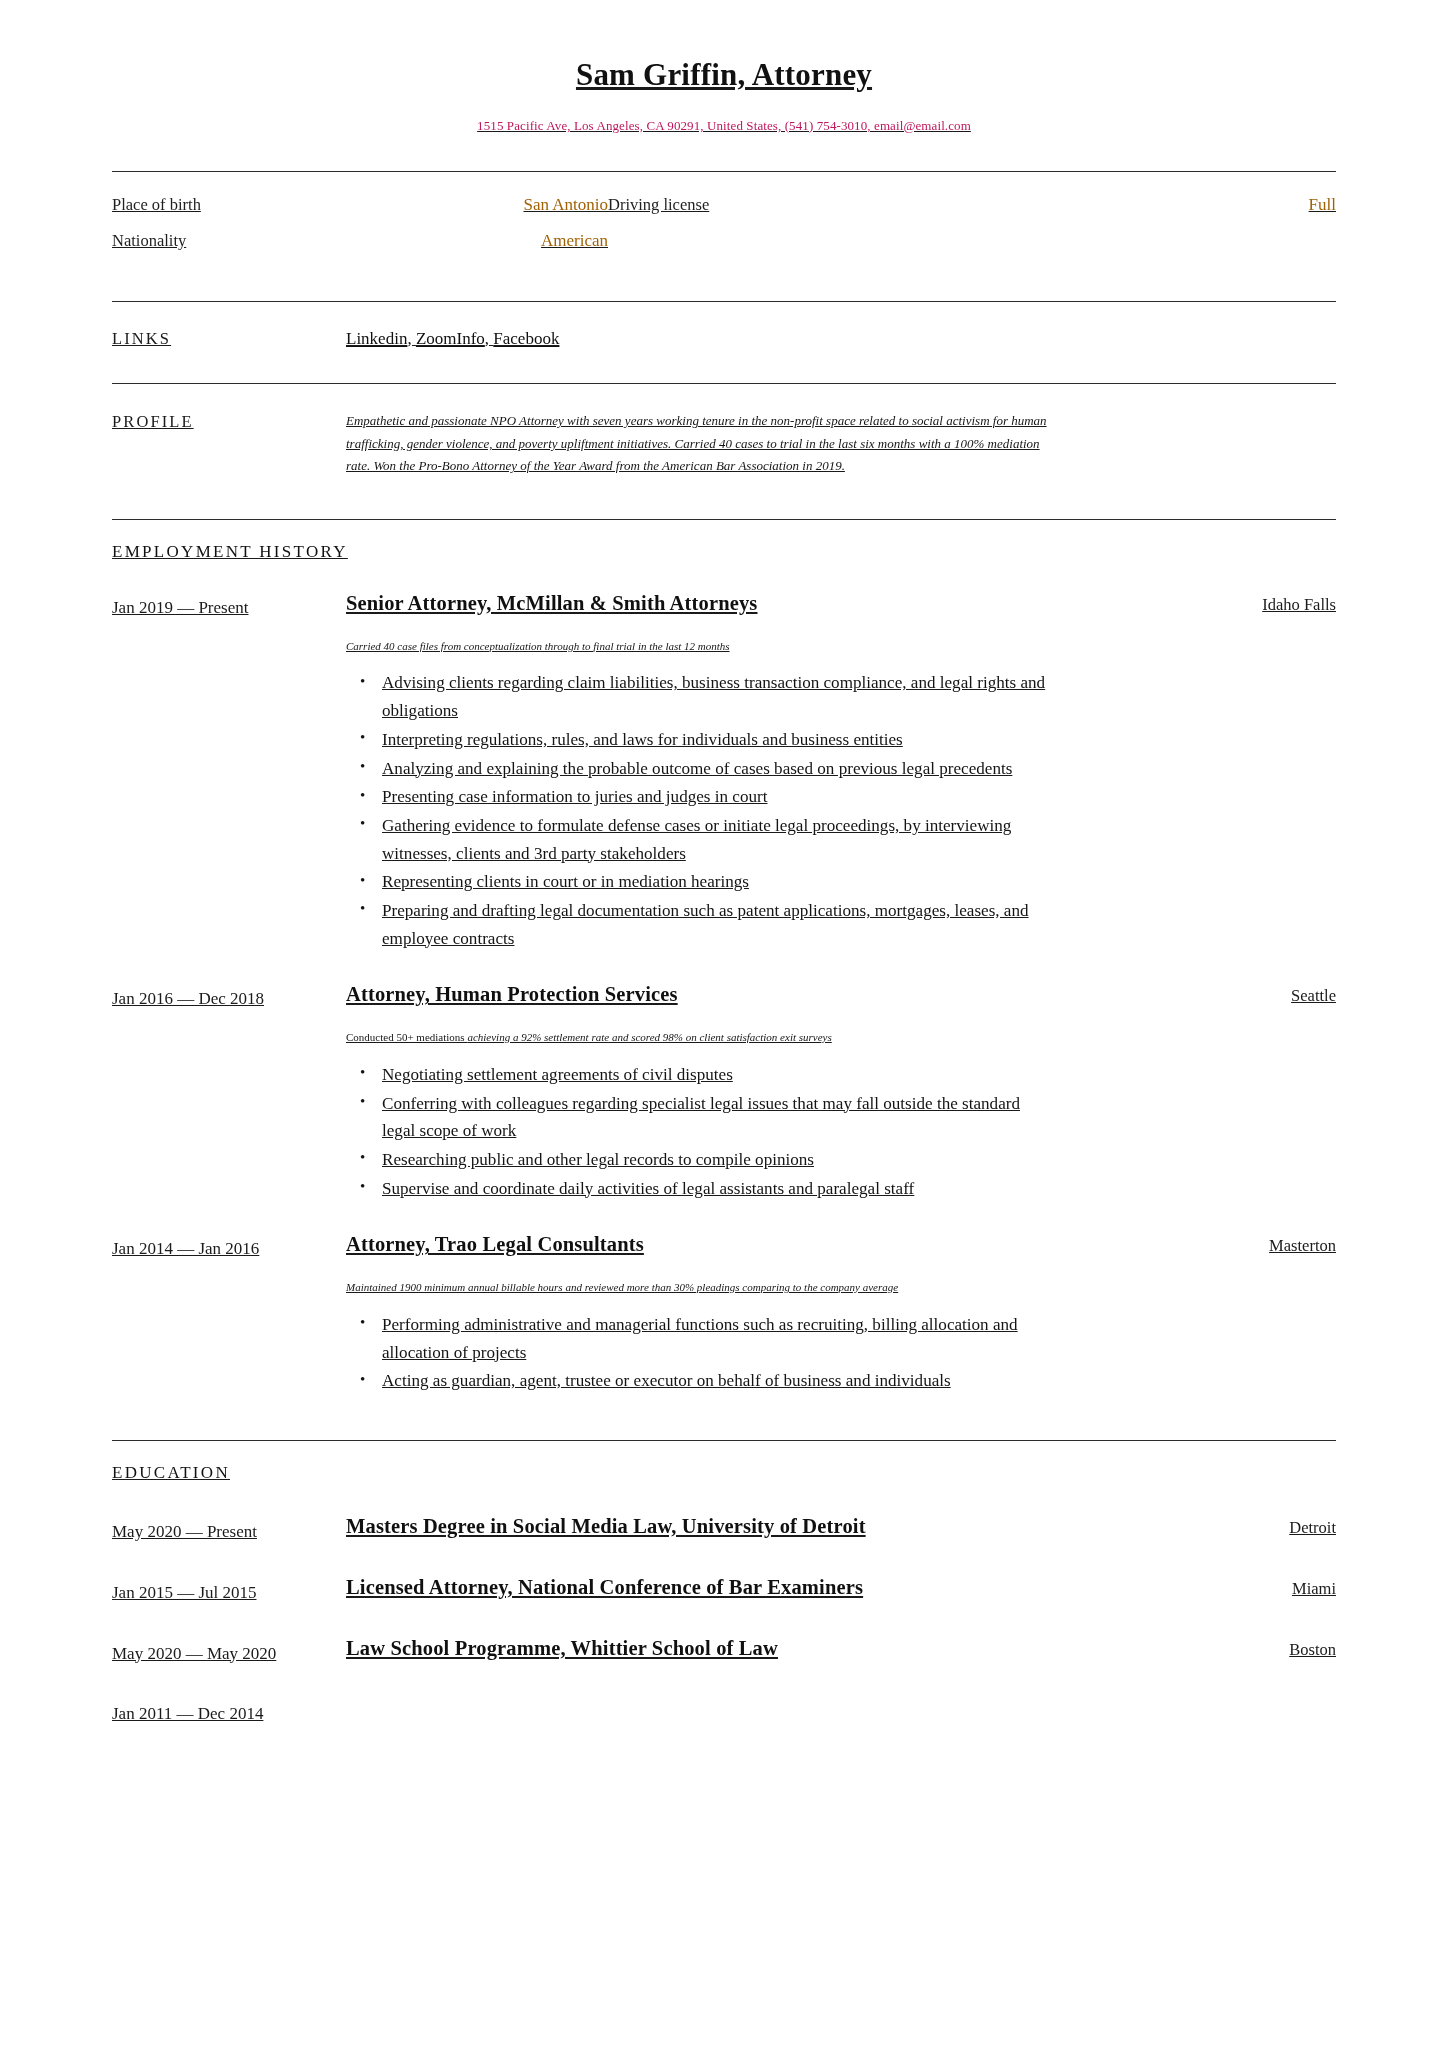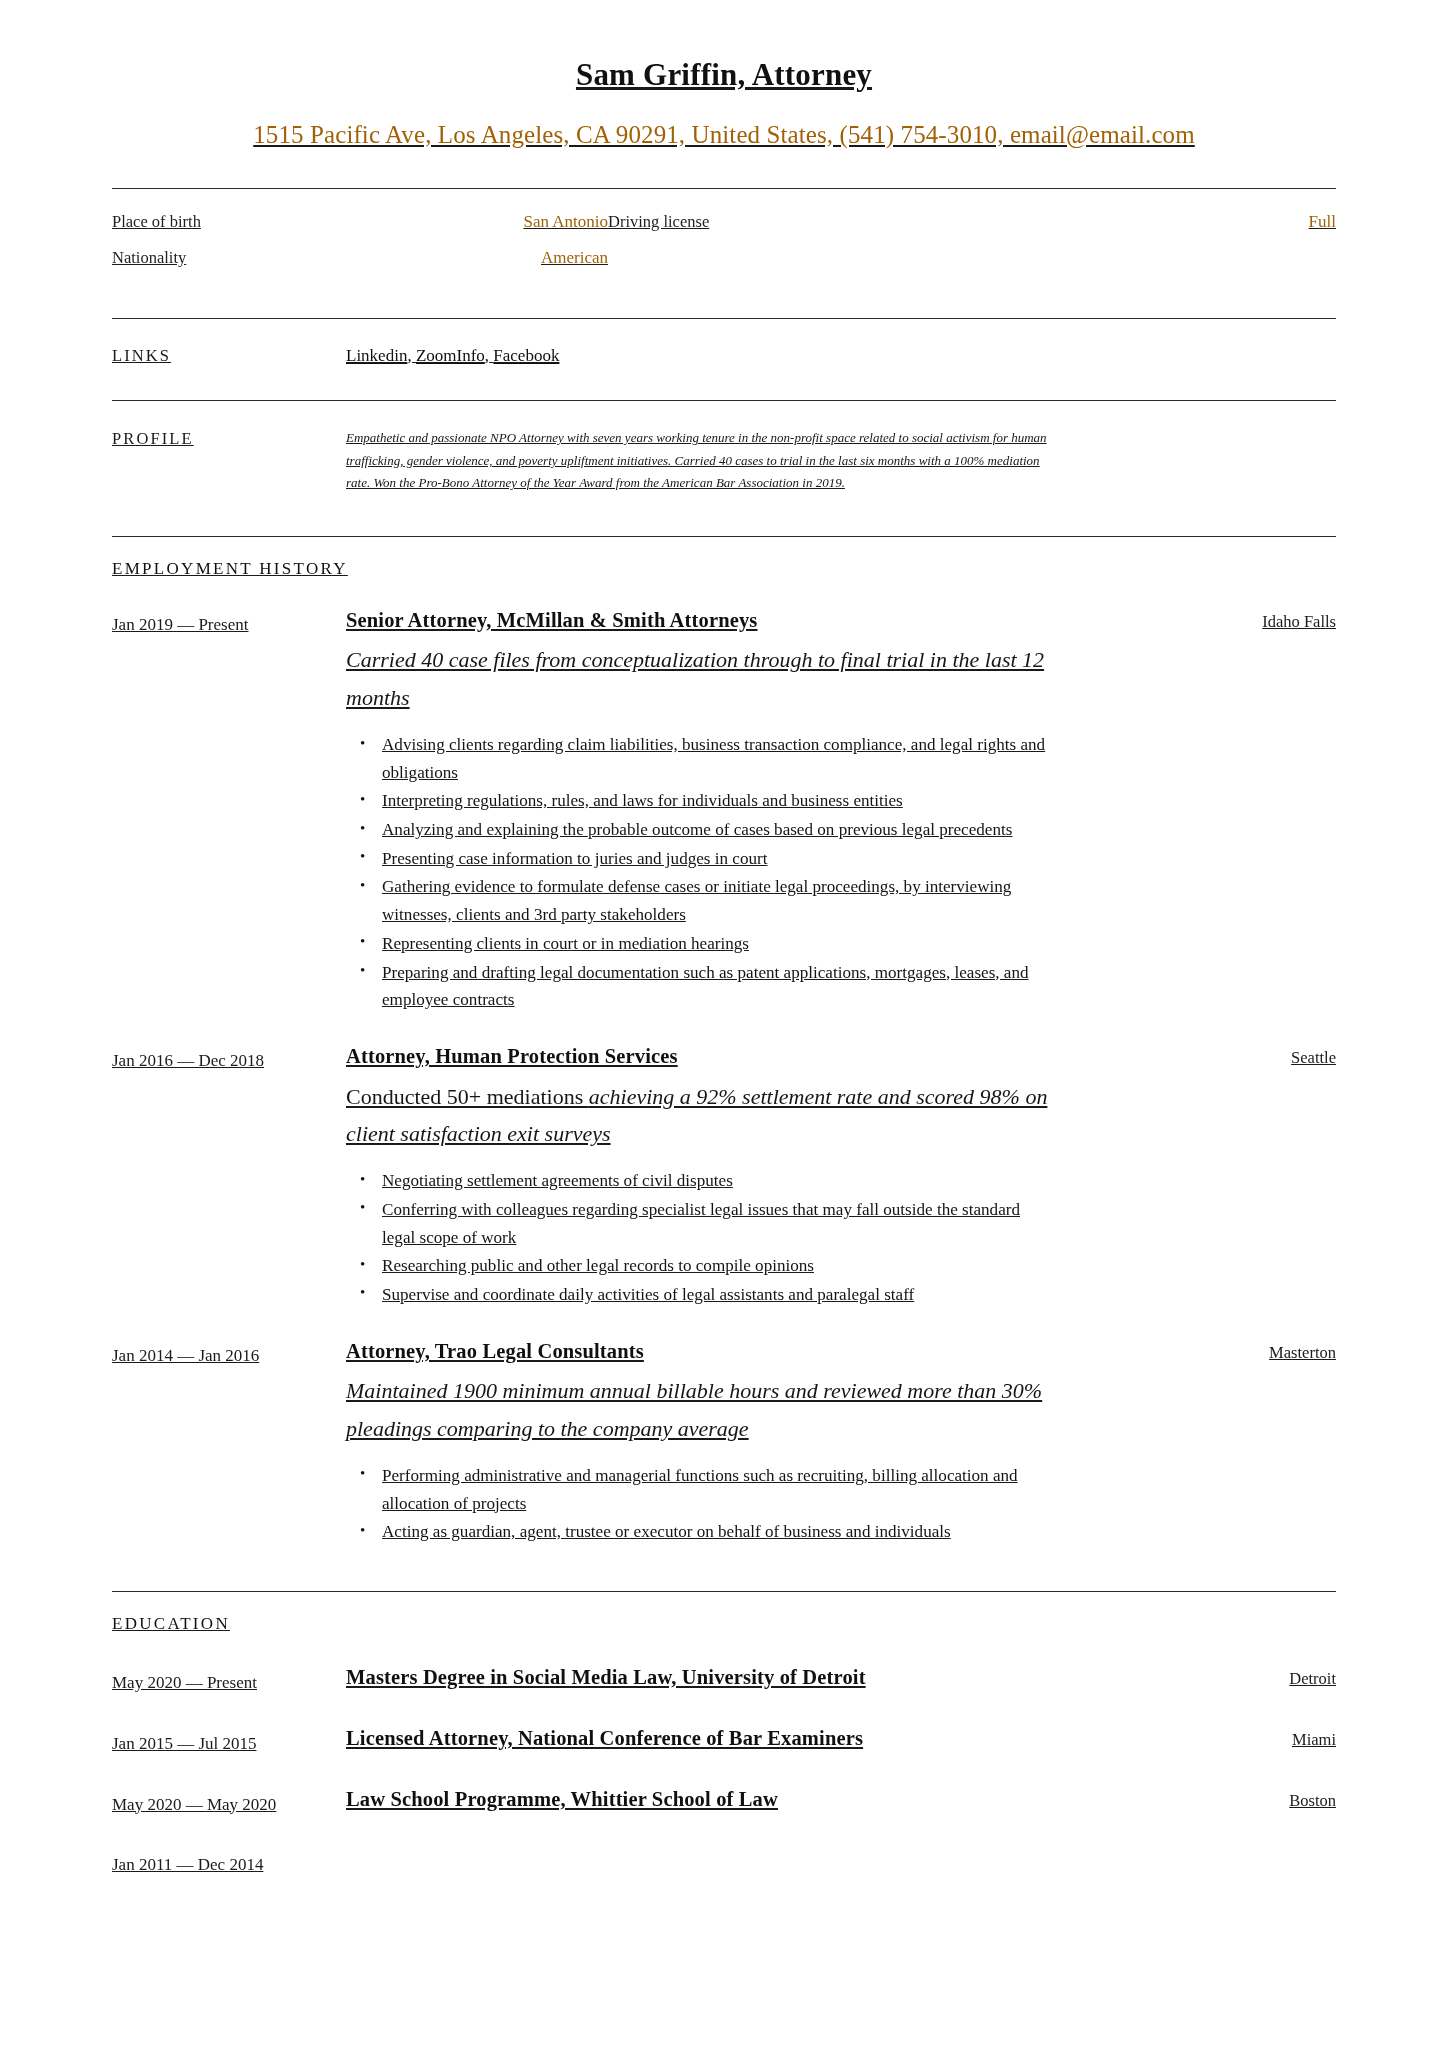--- a/index.html
+++ b/index.html
@@ -30,22 +30,22 @@
   }
   .doc-name {
     font-size: 31px;
     font-weight: bold;
     letter-spacing: 0.2px;
     color: #111111;
     margin: 0;
     line-height: 1.25;
   }
   .doc-contact {
-    font-size: 25px;
-    color: #a16207;
+    font-size: 13px;
+    color: #be185d;
     margin-top: 22px;
     line-height: 1.4;
     letter-spacing: 0.1px;
   }
 
   
   .rule {
     border: 0;
     border-top: 1.6px solid #2b2b2b;
     margin: 0;
@@ -170,25 +170,25 @@
   }
   .entry-location {
     flex: 0 0 auto;
     font-size: 16.5px;
     color: #1b1b1b;
     padding-left: 22px;
     white-space: nowrap;
     text-align: right;
   }
   .entry-summary {
-    font-size: 22px;
+    font-size: 11px;
     font-style: italic;
     line-height: 1.72;
     color: #161616;
-    margin-top: 8px;
+    margin-top: 20px;
     max-width: 718px;
   }
   .entry-summary .roman { font-style: normal; }
 
   .entry-bullets {
     list-style: none;
     margin: 14px 0 0 0;
     padding: 0;
     max-width: 700px;
   }

